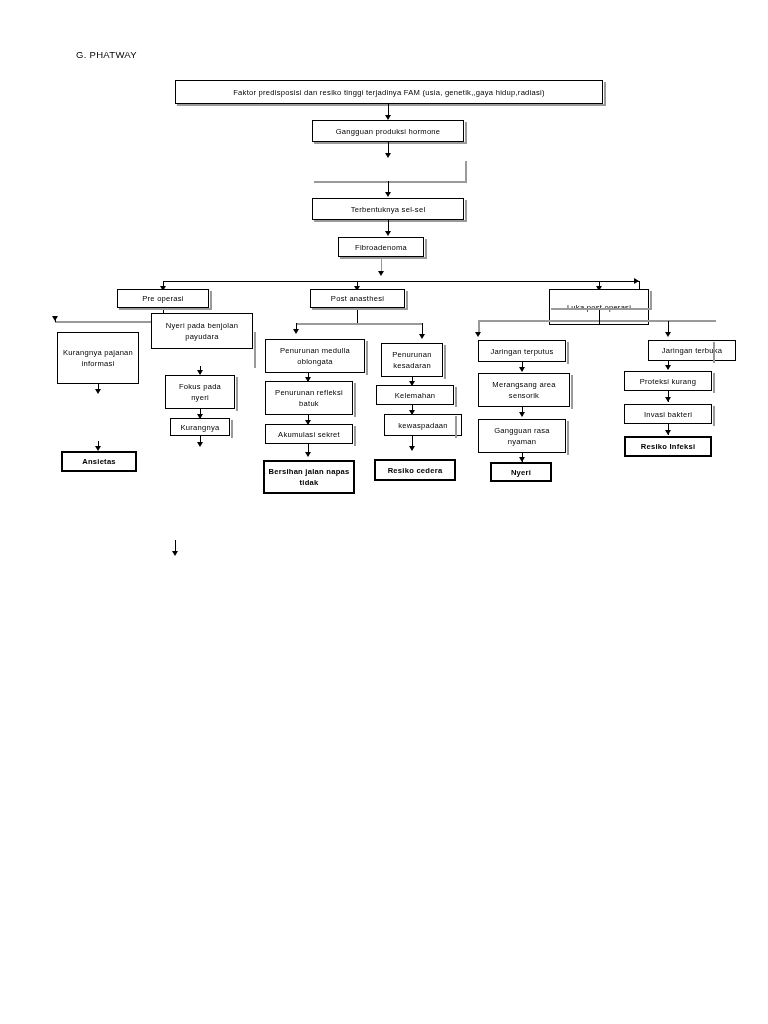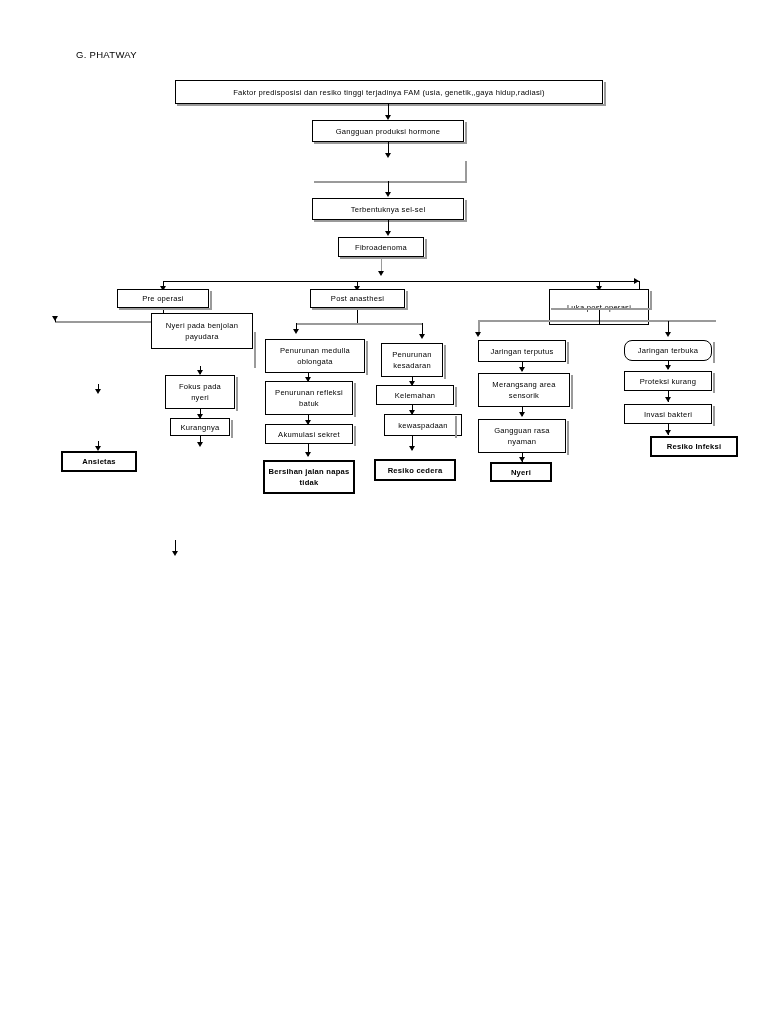--- a/index.html
+++ b/index.html
@@ -158,20 +158,23 @@
   <div class="shadowline" style="left:650px; top:291px; width:1.5px; height:19px;"></div>
   <div class="shadowline" style="left:551px; top:308px; width:100px; height:1.5px;"></div>
 
   <div class="shadowline" style="left:55px; top:321px; width:162px; height:1.5px;"></div>
   <div class="vline" style="left:163px; top:310px; height:11px;"></div>
   <div class="vline" style="left:55px; top:316px; height:6px;"></div>
   <div class="arrow" style="left:51.5px; top:316px;"></div>
   <div class="vline" style="left:216px; top:321px; height:8px;"></div>
   <div class="arrow" style="left:212.5px; top:325px;"></div>
 
+  <div class="node" style="left:57px; top:332px; width:82px; height:52px;">
+    <span class="txt">Kurangnya pajanan informasi</span>
+  </div>
   <div class="vline" style="left:98px; top:384px; height:8px;"></div>
   <div class="arrow" style="left:94.5px; top:389px;"></div>
 
   <div class="vline" style="left:98px; top:441px; height:8px;"></div>
   <div class="arrow" style="left:94.5px; top:446px;"></div>
 
   <div class="node bold" style="left:61px; top:451px; width:76px; height:21px;">
     <span class="txt">Ansietas</span>
   </div>
 
@@ -279,41 +282,41 @@
     <span class="txt">Gangguan rasa nyaman</span>
   </div>
   <div class="shadowline" style="left:567px; top:421px; width:1.5px; height:34px;"></div>
   <div class="vline" style="left:522px; top:453px; height:9px;"></div>
   <div class="arrow" style="left:518.5px; top:457px;"></div>
 
   <div class="node bold" style="left:490px; top:462px; width:62px; height:20px;">
     <span class="txt">Nyeri</span>
   </div>
 
-  <div class="node" style="left:624px; top:340px; width:88px; height:21px;border-radius:8px;">
+  <div class="node" style="left:648px; top:340px; width:88px; height:21px;">
     <span class="txt">Jaringan terbuka</span>
   </div>
   <div class="shadowline" style="left:713px; top:342px; width:1.5px; height:21px;"></div>
   <div class="vline" style="left:668px; top:361px; height:8px;"></div>
   <div class="arrow" style="left:664.5px; top:365px;"></div>
 
   <div class="node" style="left:624px; top:371px; width:88px; height:20px;">
     <span class="txt">Proteksi kurang</span>
   </div>
   <div class="shadowline" style="left:713px; top:373px; width:1.5px; height:20px;"></div>
   <div class="vline" style="left:668px; top:391px; height:11px;"></div>
   <div class="arrow" style="left:664.5px; top:397px;"></div>
 
   <div class="node" style="left:624px; top:404px; width:88px; height:20px;">
     <span class="txt">Invasi bakteri</span>
   </div>
   <div class="shadowline" style="left:713px; top:406px; width:1.5px; height:20px;"></div>
   <div class="vline" style="left:668px; top:424px; height:11px;"></div>
   <div class="arrow" style="left:664.5px; top:430px;"></div>
 
-  <div class="node bold" style="left:624px; top:436px; width:88px; height:21px;margin-left:26px;">
+  <div class="node bold" style="left:624px; top:436px; width:88px; height:21px;">
     <span class="txt">Resiko Infeksi</span>
   </div>
 
   <div class="vline" style="left:175px; top:540px; height:13px;"></div>
   <div class="arrow" style="left:171.5px; top:551px;"></div>
 
 </div>
 
 </body></html>

